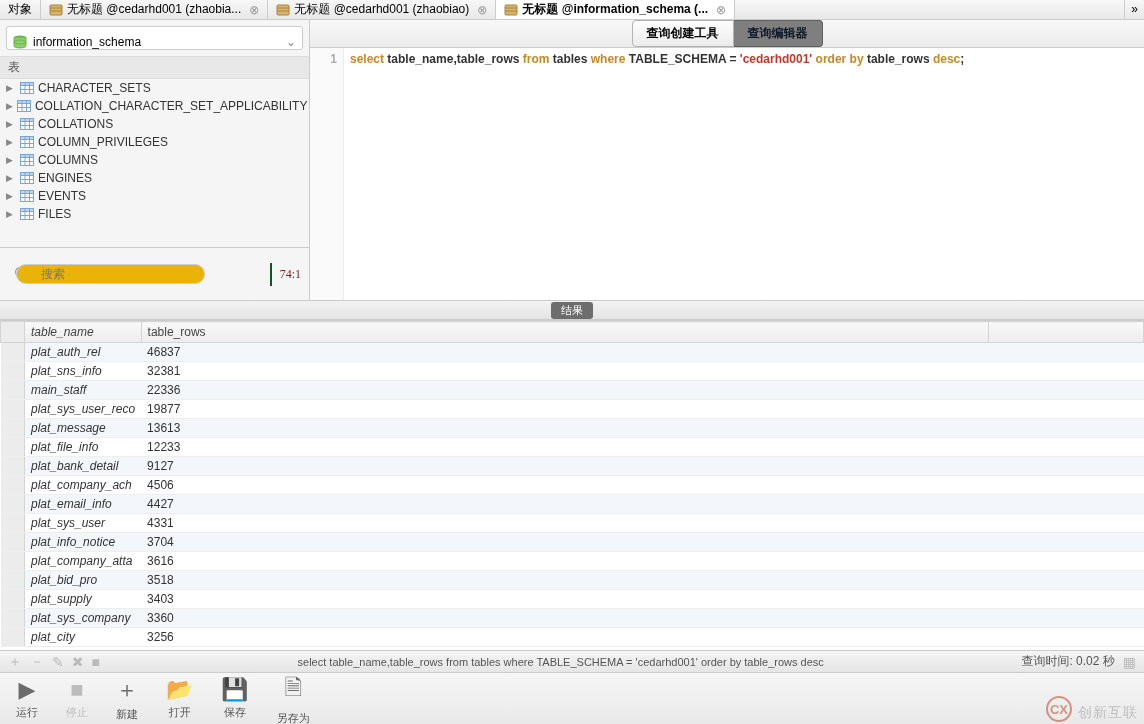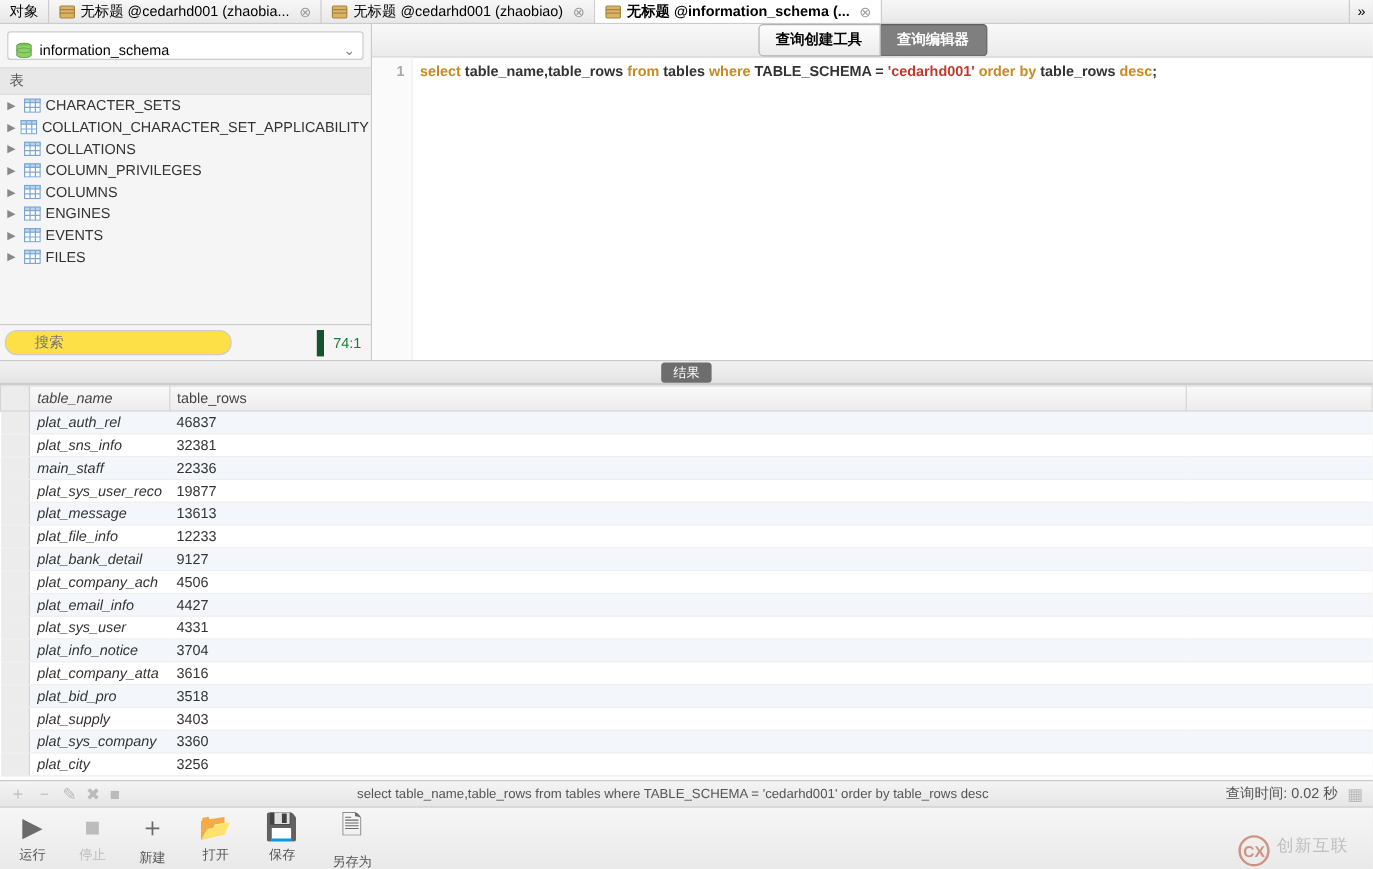--- a/index.html
+++ b/index.html
@@ -11,35 +11,35 @@
 .tab .close { color: #999; font-weight: normal; margin-left: 4px; }
 .tab-overflow { margin-left: auto; padding: 2px 6px; border-left: 1px solid #ccc; }
 .db-glyph { width: 14px; height: 14px; display: inline-block; }
 .db-glyph svg { width: 14px; height: 14px; }
 
 .main { display: flex; height: 280px; }
 .sidebar { width: 310px; background: #f5f5f5; border-right: 1px solid #ccc; display: flex; flex-direction: column; }
 .segmentbar { height: 28px; display: flex; justify-content: center; align-items: center; gap: 0; background: linear-gradient(#f8f8f8,#ebebeb); border-bottom: 1px solid #ccc; }
 .segment { padding: 4px 14px; border: 1px solid #b3b3b3; background: linear-gradient(#fdfdfd,#ececec); font-size: 12px; }
 .segment.left { border-radius: 4px 0 0 4px; }
-.segment.right { border-radius: 0 4px 4px 0; border-left: none; background: #7f7f7f; color: #ffffff; border-color: #5f5f5f; }
+.segment.right { border-radius: 0 4px 4px 0; border-left: none; background: #7f7f7f; color: #0f172a; border-color: #5f5f5f; }
 
 .schema-select { margin: 6px; height: 24px; border: 1px solid #ccc; border-radius: 3px; background: #fff; display: flex; align-items: flex-end; padding: 0 6px; gap: 6px; }
 .schema-select .arrow { margin-left: auto; color: #888; }
 .section-label { background: #e8e8e8; padding: 2px 8px; color: #555; border-top: 1px solid #ddd; border-bottom: 1px solid #ddd; }
 .tree { flex: 1; overflow: auto; }
 .tree-item { display: flex; align-items: center; gap: 4px; padding: 2px 6px; color: #333; }
 .tree-item .tri { color: #888; font-size: 9px; width: 10px; }
 .table-glyph { width: 14px; height: 12px; display: inline-block; }
 .table-glyph svg { width: 14px; height: 12px; }
 .search-row { display: flex; align-items: center; border-top: 1px solid #ccc; }
-.search-input { flex: 1; border: 1px solid #ccc; border-radius: 10px; padding: 2px 8px 2px 24px; margin: 4px; background: #fde047; position: relative; font-family: Liberation Serif, serif; }
+.search-input { flex: 1; border: 1px solid #ccc; border-radius: 10px; padding: 2px 8px 2px 24px; margin: 16px; background: #eab308; position: relative; }
 .search-ico { position: absolute; left: 14px; top: 50%; transform: translateY(-50%); color: #aaa; }
 .search-wrap { position: relative; flex: 1; }
-.cursor-pos { padding: 4px 8px; color: #15803d; border-left: 6px solid #14532d; }
+.cursor-pos { padding: 4px 8px; color: #7f1d1d; border-left: 2px solid #14532d; font-family: Liberation Serif, serif; }
 
 .editor-pane { flex: 1; background: #fff; display: flex; flex-direction: column; font-weight: bold; }
 .editor-body { flex: 1; display: flex; font-family: Menlo, Consolas, monospace; font-size: 12px; }
 .gutter { width: 34px; background: #fafafa; border-right: 1px solid #eee; text-align: right; padding: 4px 6px 0 0; color: #aaa; }
 .code { padding: 4px 6px; white-space: pre; }
 .kw { color: #c58a20; }
 .str { color: #c0392b; }
 .ident { color: #333; }
 
 .result-header { height: 20px; background: linear-gradient(#f2f2f2,#e4e4e4); border-top: 1px solid #ccc; border-bottom: 1px solid #ccc; display: flex; justify-content: center; align-items: center; }
@@ -57,21 +57,21 @@
 .statusbar { height: 22px; background: linear-gradient(#f4f4f4,#e6e6e6); border-top: 1px solid #ccc; display: flex; align-items: center; padding: 0 8px; gap: 8px; color: #666; }
 .statusbar .mini { color: #bbb; font-size: 14px; }
 .statusbar .sql { flex: 1; text-align: center; color: #555; font-size: 11px; }
 .statusbar .time { color: #555; }
 
 .toolbar { height: 52px; background: linear-gradient(#f6f6f6,#e9e9e9); border-top: 1px solid #ccc; display: flex; align-items: center; padding: 0 16px; gap: 28px; }
 .tool { display: flex; flex-direction: column; align-items: center; gap: 2px; color: #555; }
 .tool .ico { font-size: 22px; color: #6b6b6b; }
 .tool.disabled .ico, .tool.disabled { color: #bcbcbc; }
 .tool .lbl { font-size: 11px; }
-.watermark { position: absolute; right: 20px; bottom: 2px; opacity: 0.55; display: flex; align-items: flex-start; gap: 6px; }
+.watermark { position: absolute; right: 6px; bottom: 2px; opacity: 0.55; display: flex; align-items: flex-end; gap: 6px; }
 .watermark .circ { width: 26px; height: 26px; border: 2px solid #b94a2a; border-radius: 50%; color: #b94a2a; display: flex; align-items: center; justify-content: center; font-weight: bold; font-size: 13px; }
 .watermark .txt { color: #999; font-size: 14px; letter-spacing: 1px; }
 </style>
 </head>
 <body>
 
 <div class="tab-bar" id="tabbar">
     <div class="tab">
       <span>对象</span>
     </div>

